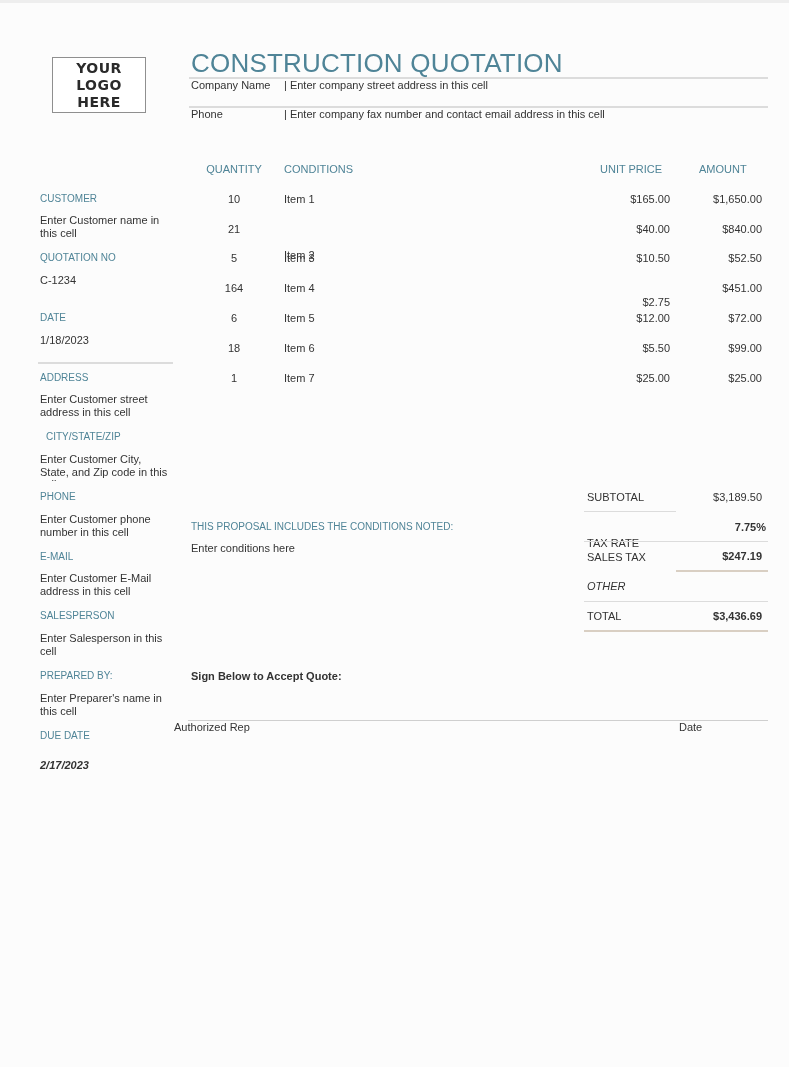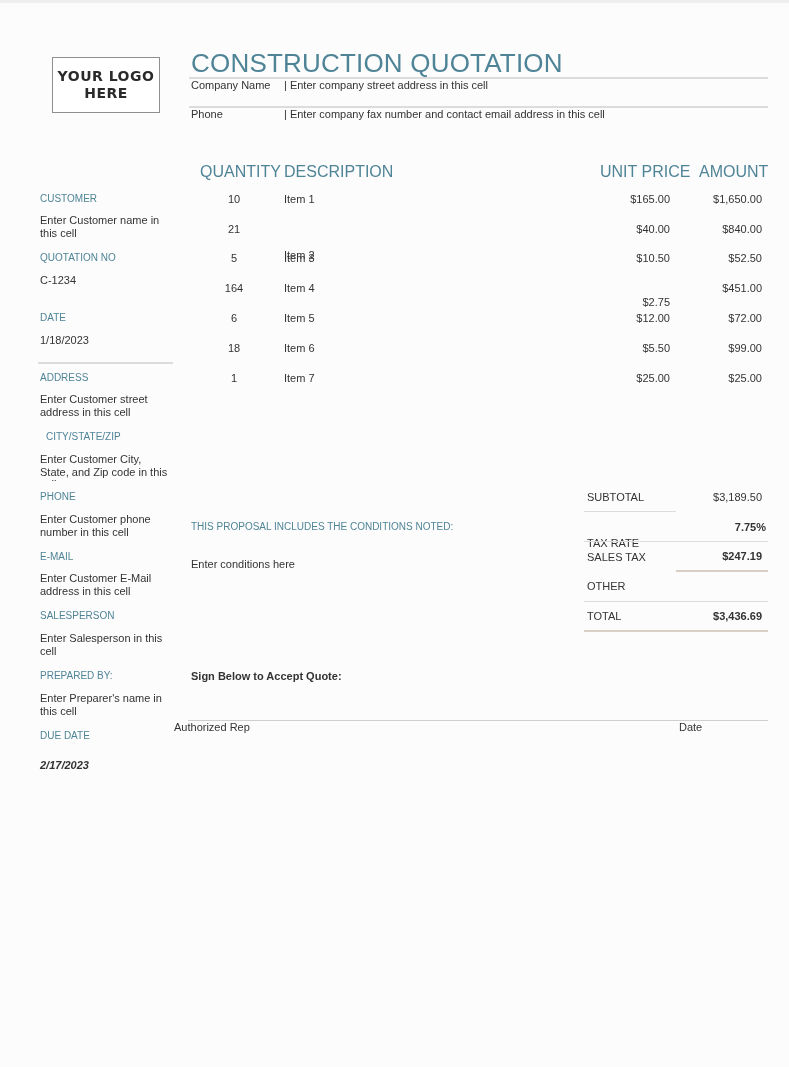--- a/index.html
+++ b/index.html
@@ -1,29 +1,29 @@
 <!DOCTYPE html>
 <html><head>
 <meta charset="utf-8">
 <style>
   * { box-sizing: border-box; margin: 0; padding: 0; }
   html, body { width: 789px; height: 1067px; background: #fcfcfc; overflow: hidden; }
   body { font-family: "Liberation Sans", sans-serif; color: #333333; font-size: 11px; position: relative; }
   .topbar { position: absolute; left: 0; top: 0; width: 789px; height: 3px; background: #eeeeee; }
   .abs { position: absolute; }
-  .logo { left: 52px; top: 57px; width: 108px; height: 56px; border: 1px solid #8f8f8f; background: #fff;
+  .logo { left: 52px; top: 57px; width: 94px; height: 56px; border: 1px solid #8f8f8f; background: #fff;
           display: flex; align-items: center; justify-content: center; text-align: center;
           font-family: "DejaVu Sans", sans-serif; font-weight: bold; font-size: 14px; line-height: 17px; color: #2a2a2a; letter-spacing: 0.5px; }
   .title { left: 191px; top: 48px; font-size: 26px; color: #4f8497; letter-spacing: 0.2px; white-space: nowrap; }
   .hline { position: absolute; height: 1px; background: #dcdcdc; }
   .hline2 { position: absolute; height: 2px; background: #dcdcdc; }
   .sm { font-size: 11px; white-space: nowrap; }
   .label { font-size: 10px; color: #4f8497; white-space: nowrap; }
   .val { font-size: 11px; color: #333; line-height: 12.5px; width: 128px; }
-  .th { font-size: 16px; color: #4f8497; }
+  .th { font-size: 11px; color: #4f8497; }
   .cell { font-size: 11px; color: #333; white-space: nowrap; }
   .r { text-align: right; }
   .c { text-align: center; }
   .b { font-weight: bold; }
   .tan { position: absolute; height: 2px; background: #d9cfc3; }
 </style>
 </head>
 <body>
 
 <div class="topbar"></div>
@@ -72,21 +72,21 @@
 
   <div class="abs label" style="left:40px; top:670px;">PREPARED BY:</div>
   <div class="abs val" style="left:40px; top:692px;">Enter Preparer's name in this cell</div>
 
   <div class="abs label" style="left:40px; top:730px;">DUE DATE</div>
   <div class="abs val b" style="left:40px; top:759px; font-style:italic;">2/17/2023</div>
 </div>
 
 <div>
   <div class="abs th c" style="left:200px; top:163px; width:68px;">QUANTITY</div>
-  <div class="abs th" style="left:284px; top:163px;">DESCRIPTION</div>
+  <div class="abs th" style="left:284px; top:163px;">CONDITIONS</div>
   <div class="abs th" style="left:600px; top:163px;">UNIT PRICE</div>
   <div class="abs th" style="left:699px; top:163px;">AMOUNT</div>
 
   <div>
     <div class="abs cell c" style="left:200px; top:193px; width:68px;">10</div>
     <div class="abs cell" style="left:284px; top:193px;">Item 1</div>
     <div class="abs cell r" style="left:580px; top:193px; width:90px;">$165.00</div>
     <div class="abs cell r" style="left:670px; top:193px; width:92px;">$1,650.00</div>
   </div>
   <div>
@@ -121,36 +121,36 @@
   </div>
   <div>
     <div class="abs cell c" style="left:200px; top:372px; width:68px;">1</div>
     <div class="abs cell" style="left:284px; top:372px;">Item 7</div>
     <div class="abs cell r" style="left:580px; top:372px; width:90px;">$25.00</div>
     <div class="abs cell r" style="left:670px; top:372px; width:92px;">$25.00</div>
   </div>
 </div>
 
 <div class="abs label" style="left:191px; top:521px;">THIS PROPOSAL INCLUDES THE CONDITIONS NOTED:</div>
-<div class="abs sm" style="left:191px; top:558px;">Enter conditions here</div>
+<div class="abs sm" style="left:191px; top:542px;">Enter conditions here</div>
 
 <div>
   <div class="abs sm" style="left:587px; top:491px;">SUBTOTAL</div>
   <div class="abs sm r" style="left:660px; top:491px; width:102px;">$3,189.50</div>
   <div class="hline" style="left:584px; top:511px; width:92px;"></div>
 
   <div class="abs sm" style="left:587px; top:521px;margin-top:16px;">TAX RATE</div>
   <div class="abs sm r b" style="left:660px; top:521px; width:106px;">7.75%</div>
   <div class="hline" style="left:584px; top:541px; width:184px;"></div>
 
   <div class="abs sm" style="left:587px; top:551px;">SALES TAX</div>
   <div class="abs sm r b" style="left:660px; top:550px; width:102px;">$247.19</div>
   <div class="tan" style="left:676px; top:570px; width:92px;"></div>
 
-  <div class="abs sm" style="left:587px; top:580px;">OTHER</div>
+  <div class="abs sm" style="left:587px; top:580px;font-style:italic;">OTHER</div>
   <div class="abs sm r" style="left:660px; top:580px; width:102px;"></div>
   <div class="hline" style="left:584px; top:601px; width:184px;"></div>
 
   <div class="abs sm" style="left:587px; top:610px;">TOTAL</div>
   <div class="abs sm r b" style="left:660px; top:610px; width:102px;">$3,436.69</div>
   <div class="tan" style="left:584px; top:630px; width:184px;"></div>
 </div>
 
 <div>
   <div class="abs sm b" style="left:191px; top:670px;">Sign Below to Accept Quote:</div>

